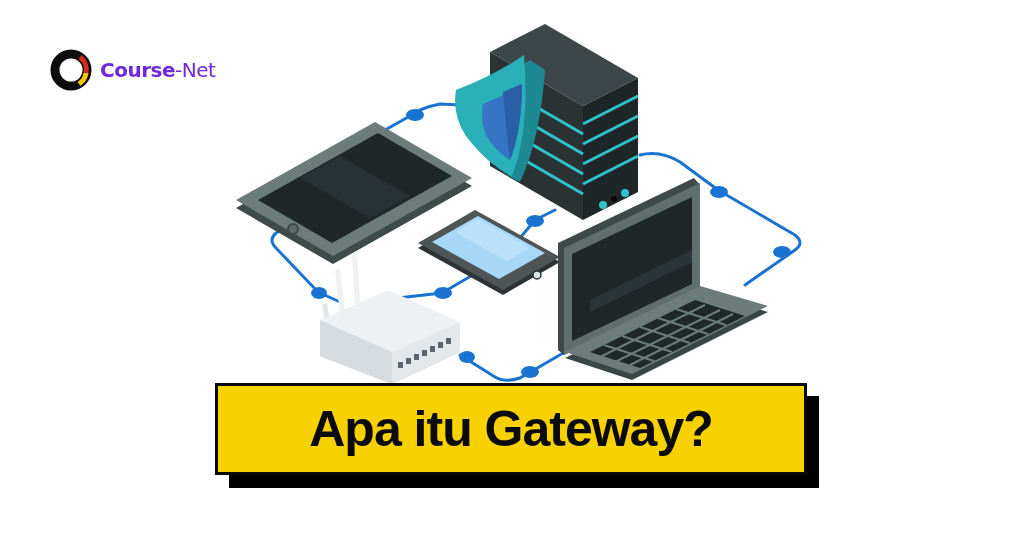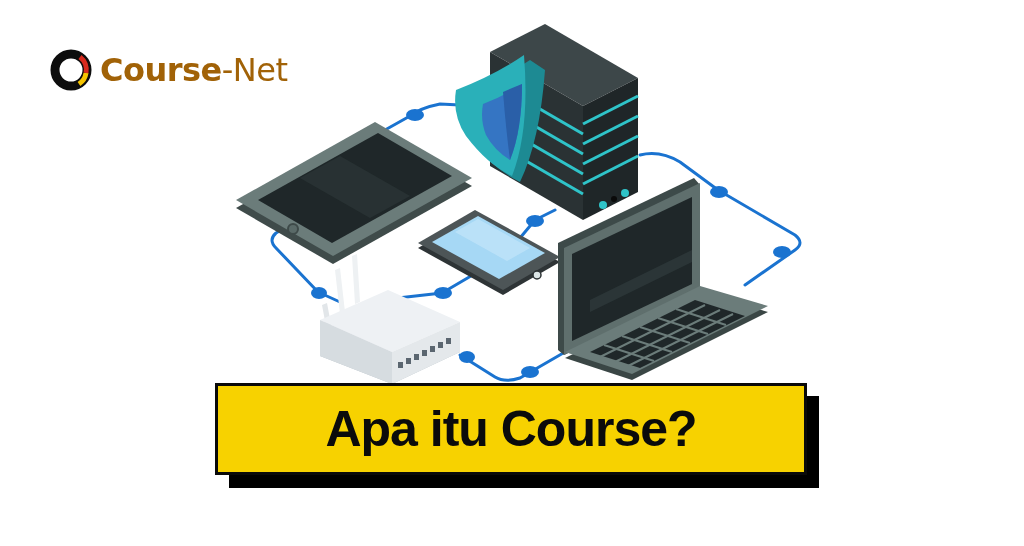--- a/index.html
+++ b/index.html
@@ -1,19 +1,19 @@
 <!DOCTYPE html>
 <html><head>
 <meta charset="utf-8">
 <style>
   html, body { margin: 0; padding: 0; }
   body { width: 1024px; height: 546px; background: #ffffff; position: relative; overflow: hidden; font-family: "Liberation Sans", sans-serif; }
   .logo { position: absolute; left: 48px; top: 47px; display: flex; align-items: center; gap: 6px; }
   .logo-mark { width: 46px; height: 46px; }
-  .logo-text { font-family: "DejaVu Sans", sans-serif; font-size: 32px; color: #a16207; letter-spacing: -0.5px; }
+  .logo-text { font-family: "DejaVu Sans", sans-serif; font-size: 20px; color: #6d28d9; letter-spacing: -0.5px; }
   .logo-text .b { font-weight: bold; }
   .scene { position: absolute; left: 0; top: 0; width: 1024px; height: 546px; }
   .banner-shadow { position: absolute; left: 229px; top: 396px; width: 590px; height: 92px; background: #000; }
   .banner { position: absolute; left: 215px; top: 383px; width: 586px; height: 86px; background: #f7d200; border: 3px solid #0a0a0a; display: flex; align-items: center; justify-content: center; }
   .banner-title { font-family: "Liberation Sans", sans-serif; font-weight: bold; font-size: 50px; color: #0b0b0b; letter-spacing: -1px; }
 </style>
 </head>
 <body>
 
 <div class="logo">
@@ -125,14 +125,14 @@
       <rect x="422" y="350" width="5" height="6"></rect>
       <rect x="430" y="346" width="5" height="6"></rect>
       <rect x="438" y="342" width="5" height="6"></rect>
       <rect x="446" y="338" width="5" height="6"></rect>
     </g>
   </g>
 </svg>
 
 <div class="banner-shadow"></div>
 <div class="banner">
-  <span class="banner-title">Apa itu Course?</span>
+  <span class="banner-title">Apa itu Gateway?</span>
 </div>
 
 </body></html>

